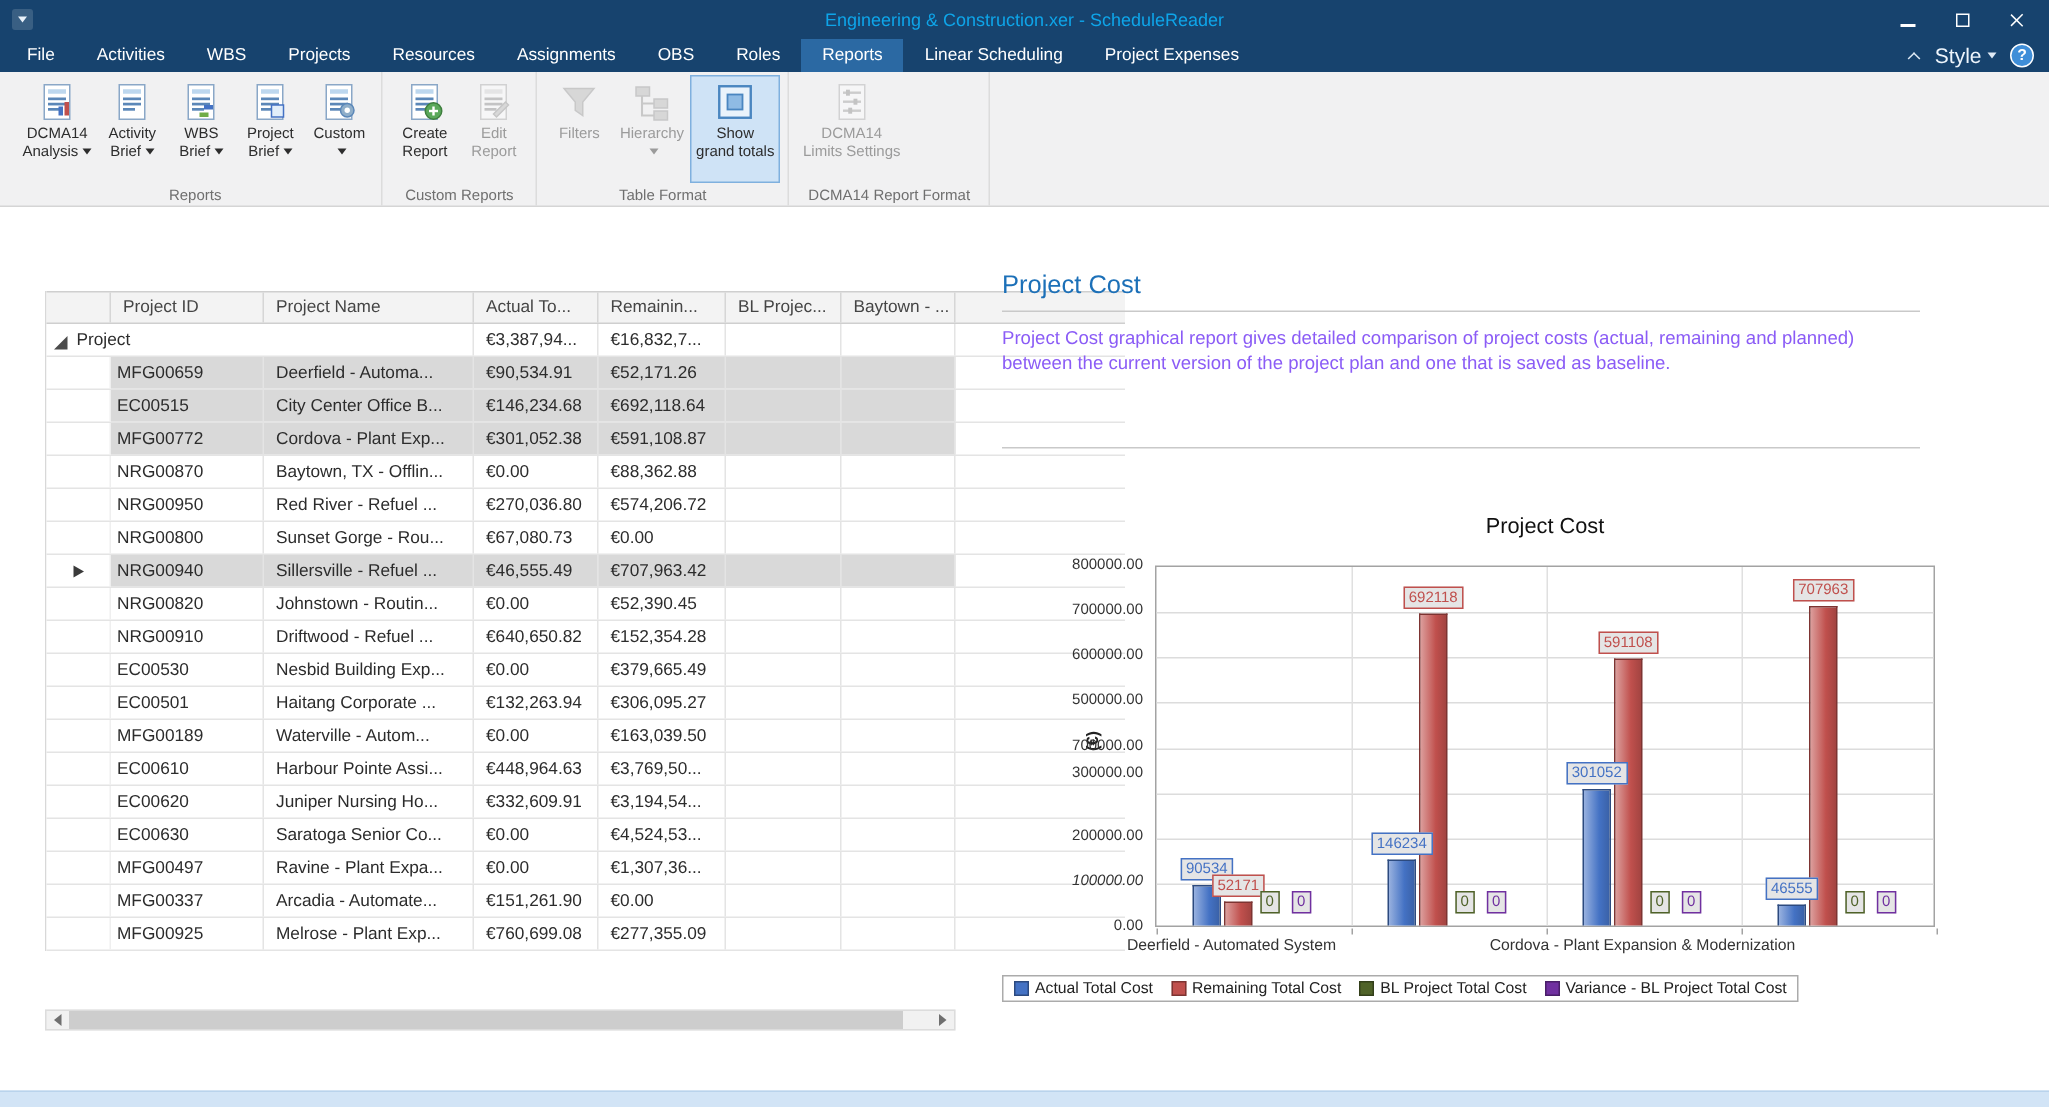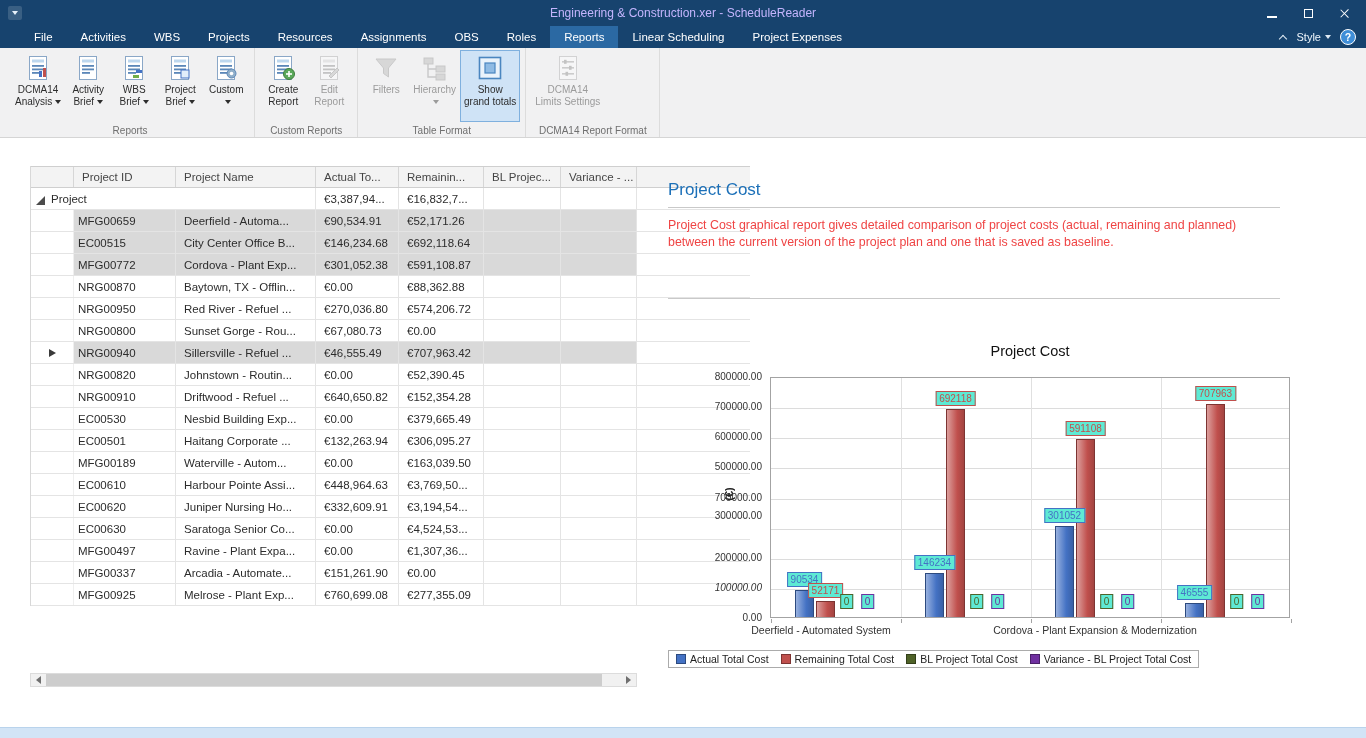--- a/index.html
+++ b/index.html
@@ -3,39 +3,39 @@
 <meta charset="utf-8">
 <style>
 *{box-sizing:border-box;margin:0;padding:0}
 html,body{width:1366px;height:738px}
 body{position:relative;font-family:"Liberation Sans",sans-serif;background:#fff;overflow:hidden;color:#222}
 
 
 .titlebar{position:absolute;top:0;left:0;width:100%;height:26px;background:#17436e;display:flex;align-items:center}
 .app-icon{position:absolute;left:8px;top:6px;width:14px;height:14px;border-radius:2px;background:rgba(255,255,255,.15);display:flex;align-items:center;justify-content:center}
 .app-icon::after{content:'';width:0;height:0;border-left:3px solid transparent;border-right:3px solid transparent;border-top:4px solid #e8f1fa}
-.tb-title{flex:1;text-align:center;color:#c4b5fd;font-size:12px}
+.tb-title{flex:1;text-align:center;color:#0ea5e9;font-size:12px}
 .win-btns{position:absolute;right:4px;top:0;height:26px;display:flex;align-items:center}
 .wbtn{width:36px;height:26px;display:flex;align-items:center;justify-content:center;cursor:default}
 .ic-min{width:10px;height:2px;background:#fff;margin-top:7px}
 .ic-max{width:9px;height:9px;border:1.2px solid #fff}
 .ic-close{position:relative;width:11px;height:11px}
 .ic-close::before,.ic-close::after{content:'';position:absolute;left:5px;top:0;width:1.4px;height:11px;background:#fff}
 .ic-close::before{transform:rotate(45deg)}
 .ic-close::after{transform:rotate(-45deg)}
 
 
 .menubar{position:absolute;top:26px;left:0;width:100%;height:22px;background:#17436e;display:flex;color:#fff}
-.mtabs{display:flex;align-items:stretch;padding-left:20px}
+.mtabs{display:flex;align-items:stretch;padding-left:4px}
 .mtab{display:flex;align-items:center;padding:0 14px;font-size:11.5px;color:#fff;white-space:nowrap}
 .mtab.active{background:#2b69a3}
 .menubar-right{margin-left:auto;display:flex;align-items:center;gap:9px;padding-right:10px}
 .chev-up{width:9px;height:9px;position:relative}
 .chev-up::before{content:'';position:absolute;left:1px;top:3px;width:5px;height:5px;border-left:1.4px solid #dfeaf5;border-top:1.4px solid #dfeaf5;transform:rotate(45deg)}
-.style-ctl{display:flex;align-items:center;gap:4px;font-size:11px;color:#eef5fc}
+.style-ctl{display:flex;align-items:center;gap:4px;font-size:14px;color:#eef5fc}
 .caret-w{width:0;height:0;border-left:3.5px solid transparent;border-right:3.5px solid transparent;border-top:4px solid #dfeaf5}
 .help-btn{width:16px;height:16px;border-radius:50%;background:#3f8ed8;border:1px solid #fff;color:#fff;font-size:10.5px;font-weight:bold;display:flex;align-items:center;justify-content:center}
 
 
 .ribbon{position:absolute;top:48px;left:0;width:100%;height:90px;background:#f1f1f2;border-bottom:1px solid #d5d5d5;display:flex;align-items:stretch;padding-left:6px}
 .rgroup{position:relative;border-right:1px solid #dcdcdc;padding:2px 5px 14px}
 .rgroup:last-child{min-width:134px}
 .rbtns{display:flex;align-items:flex-start;height:100%;justify-content:space-between}
 .rbtn{min-width:46px;padding:3px 3px 0;display:flex;flex-direction:column;align-items:center;font-size:10px;line-height:11.5px;text-align:center;color:#2d2d2d;border:1px solid transparent;height:72px}
 .rbtn.disabled{color:#9b9b9b}
@@ -43,21 +43,21 @@
 .rbtn.sel{background:#cfe3f6;border-color:#7fb0de}
 .ricon{width:28px;height:28px;margin-bottom:2px;display:block}
 .rlbl div{white-space:nowrap}
 .caret{display:inline-block;width:0;height:0;border-left:3px solid transparent;border-right:3px solid transparent;border-top:4px solid currentColor;margin-left:3px;position:relative;top:-1px}
 .rgroup-label{position:absolute;left:0;right:0;bottom:1px;text-align:center;font-size:10px;color:#6f6f6f;white-space:nowrap}
 
 
 .content{position:absolute;top:138px;left:0;width:1366px;height:589px;background:#fff}
 
 
-.grid{position:absolute;left:30px;top:28px;width:720px;border-left:1px solid #d8d8d8;font-size:11.5px;color:#2c2c2c}
+.grid{position:absolute;left:30px;top:56px;width:720px;border-left:1px solid #d8d8d8;font-size:11.5px;color:#2c2c2c}
 .grow{display:flex;height:22px;background:#fff;border-bottom:1px solid #e4e4e4}
 .grow.header{background:#f3f3f3;border-top:1px solid #cfcfcf;border-bottom:1px solid #cfcfcf;color:#454545}
 .gcell{display:flex;align-items:center;padding-left:8px;border-right:1px solid #e4e4e4;overflow:hidden;white-space:nowrap}
 .grow.header .gcell{border-right:1px solid #d6d6d6}
 .gutter{width:43px;padding-left:0;border-right:1px solid #efefef}
 .c0{width:102px;padding-left:4px}
 .hcell.c0{padding-left:8px}
 .c1{width:140px}.c2{width:83px}.c3{width:85px}.c4{width:77px}.c5{width:76px}
 .gspan{width:285px;padding-left:5px}
 .grow.selected .gcell:not(.gutter){background:#d9d9d9}
@@ -69,31 +69,31 @@
 .sbtn{width:15px;height:12px;display:flex;align-items:center;justify-content:center}
 .tri-left{width:0;height:0;border-right:5px solid #6f6f6f;border-top:4px solid transparent;border-bottom:4px solid transparent}
 .tri-right{width:0;height:0;border-left:5px solid #6f6f6f;border-top:4px solid transparent;border-bottom:4px solid transparent}
 .strack{position:relative;flex:1;height:12px}
 .sthumb{position:absolute;left:0;top:0;height:12px;width:556px;background:#cdcdcd}
 
 
 .detail-title{position:absolute;left:668px;top:42px;font-size:17px;font-weight:500;color:#1c70b8}
 .hr{position:absolute;left:668px;width:612px;border-top:1px solid #c9c9c9;height:0}
 .hr1{top:69px}.hr2{top:160px}
-.para{position:absolute;left:668px;top:79px;width:604px;font-size:12.4px;line-height:17px;color:#ef4444}
+.para{position:absolute;left:668px;top:79px;width:604px;font-size:12.4px;line-height:17px;color:#8b5cf6}
 
 
 .chart-area{position:absolute;left:698px;top:192px;width:604px;height:312px}
 .chart-title{position:absolute;left:72px;top:13px;width:520px;text-align:center;font-size:14.5px;color:#111}
 .plot{position:absolute;left:72px;top:47px;width:520px;height:241px;border:1px solid #a3a3a3;background:#fff;overflow:visible}
 .gridline{position:absolute;left:0;width:100%;height:1px;background:#dcdcdc}
 .vsep{position:absolute;top:0;width:1px;height:100%;background:#e0e0e0}
 .xtickmark{position:absolute;top:241px;width:1px;height:4px;background:#a3a3a3}
 .bar{position:absolute;bottom:0;border:1px solid rgba(0,0,0,.28);border-bottom:none}
-.bar-label{position:absolute;transform:translateX(-50%);background:#5eead4;border:1px solid;font-size:10px;line-height:11px;padding:1px 3px;white-space:nowrap;z-index:3}
+.bar-label{position:absolute;transform:translateX(-50%);background:#e5e5e5;border:1px solid;font-size:10px;line-height:11px;padding:1px 3px;white-space:nowrap;z-index:3}
 .ytick{position:absolute;left:0;width:64px;text-align:right;font-size:10px;color:#333}
 .ylab{position:absolute;left:24px;top:158px;transform:rotate(-90deg);font-size:11px;font-weight:bold;color:#222}
 .xtick{position:absolute;top:294px;transform:translateX(-50%);font-size:10.5px;color:#333;white-space:nowrap}
 .legend{position:absolute;left:668px;top:512px;display:inline-flex;align-items:center;gap:12px;border:1px solid #ababab;background:#fff;padding:2px 7px;font-size:10.5px;color:#222;white-space:nowrap}
 .legend-item{display:inline-flex;align-items:center;gap:4px}
 .legend-swatch{width:10px;height:10px;border:1px solid rgba(0,0,0,.35);display:inline-block}
 
 
 .statusbar{position:absolute;left:0;bottom:0;width:100%;height:11px;background:#d2e4f6;border-top:1px solid #b9d3ec}
 </style>
@@ -315,21 +315,21 @@
 <div class="content">
 
   <div class="grid">
       <div class="grow header">
         <div class="gcell gutter"></div>
         <div class="gcell hcell c0">Project ID</div>
         <div class="gcell hcell c1">Project Name</div>
         <div class="gcell hcell c2">Actual To...</div>
         <div class="gcell hcell c3">Remainin...</div>
         <div class="gcell hcell c4">BL Projec...</div>
-        <div class="gcell hcell c5">Variance - ...</div>
+        <div class="gcell hcell c5">Baytown - ...</div>
       </div>
       <div class="grow">
         <div class="gcell gspan">
           <span class="expand-tri"></span>
           <span>Project</span>
         </div>
         <div class="gcell c2">€3,387,94...</div>
         <div class="gcell c3">€16,832,7...</div>
         <div class="gcell c4"></div>
         <div class="gcell c5"></div>

